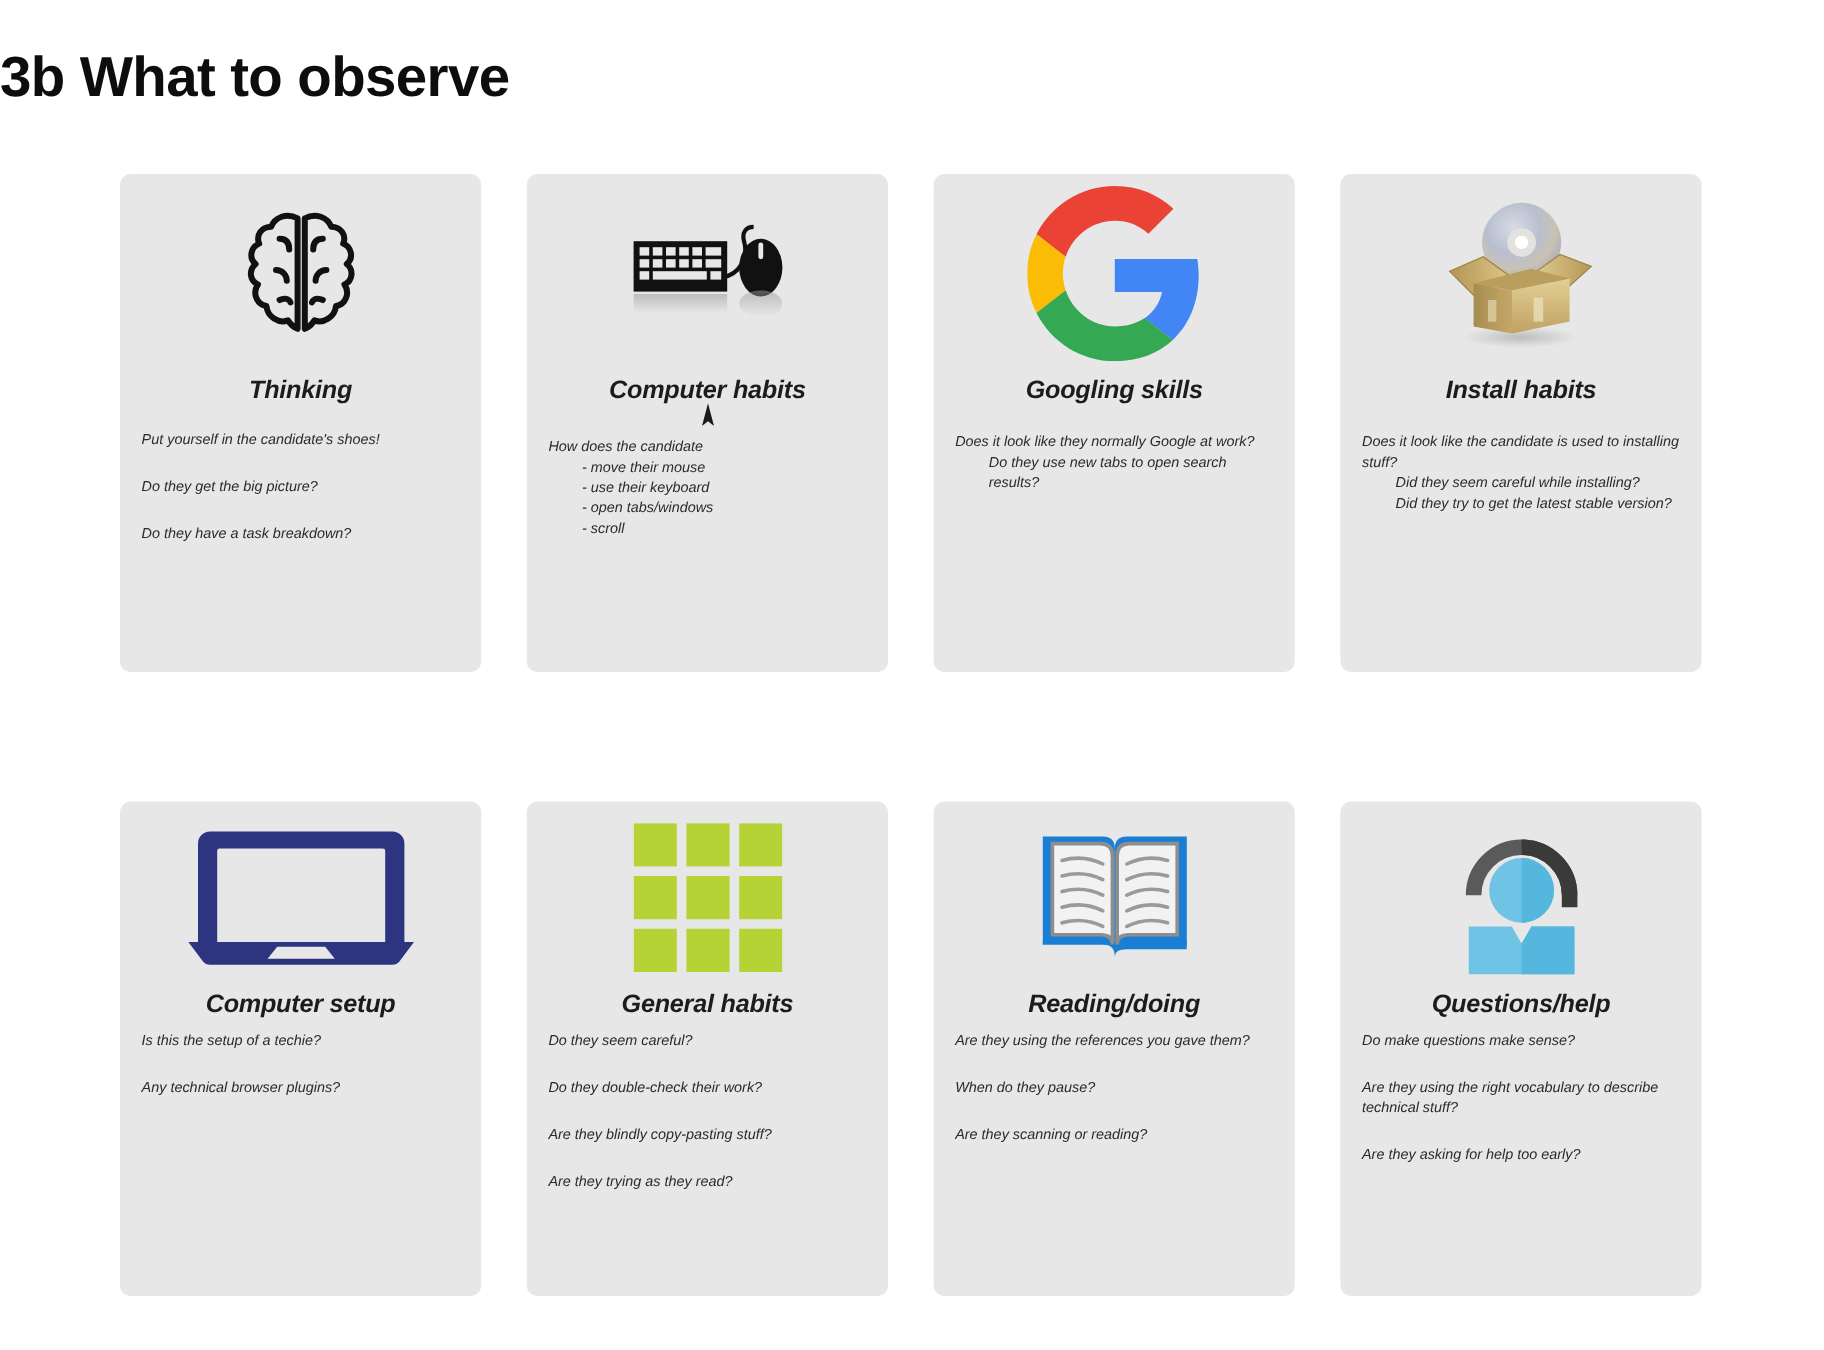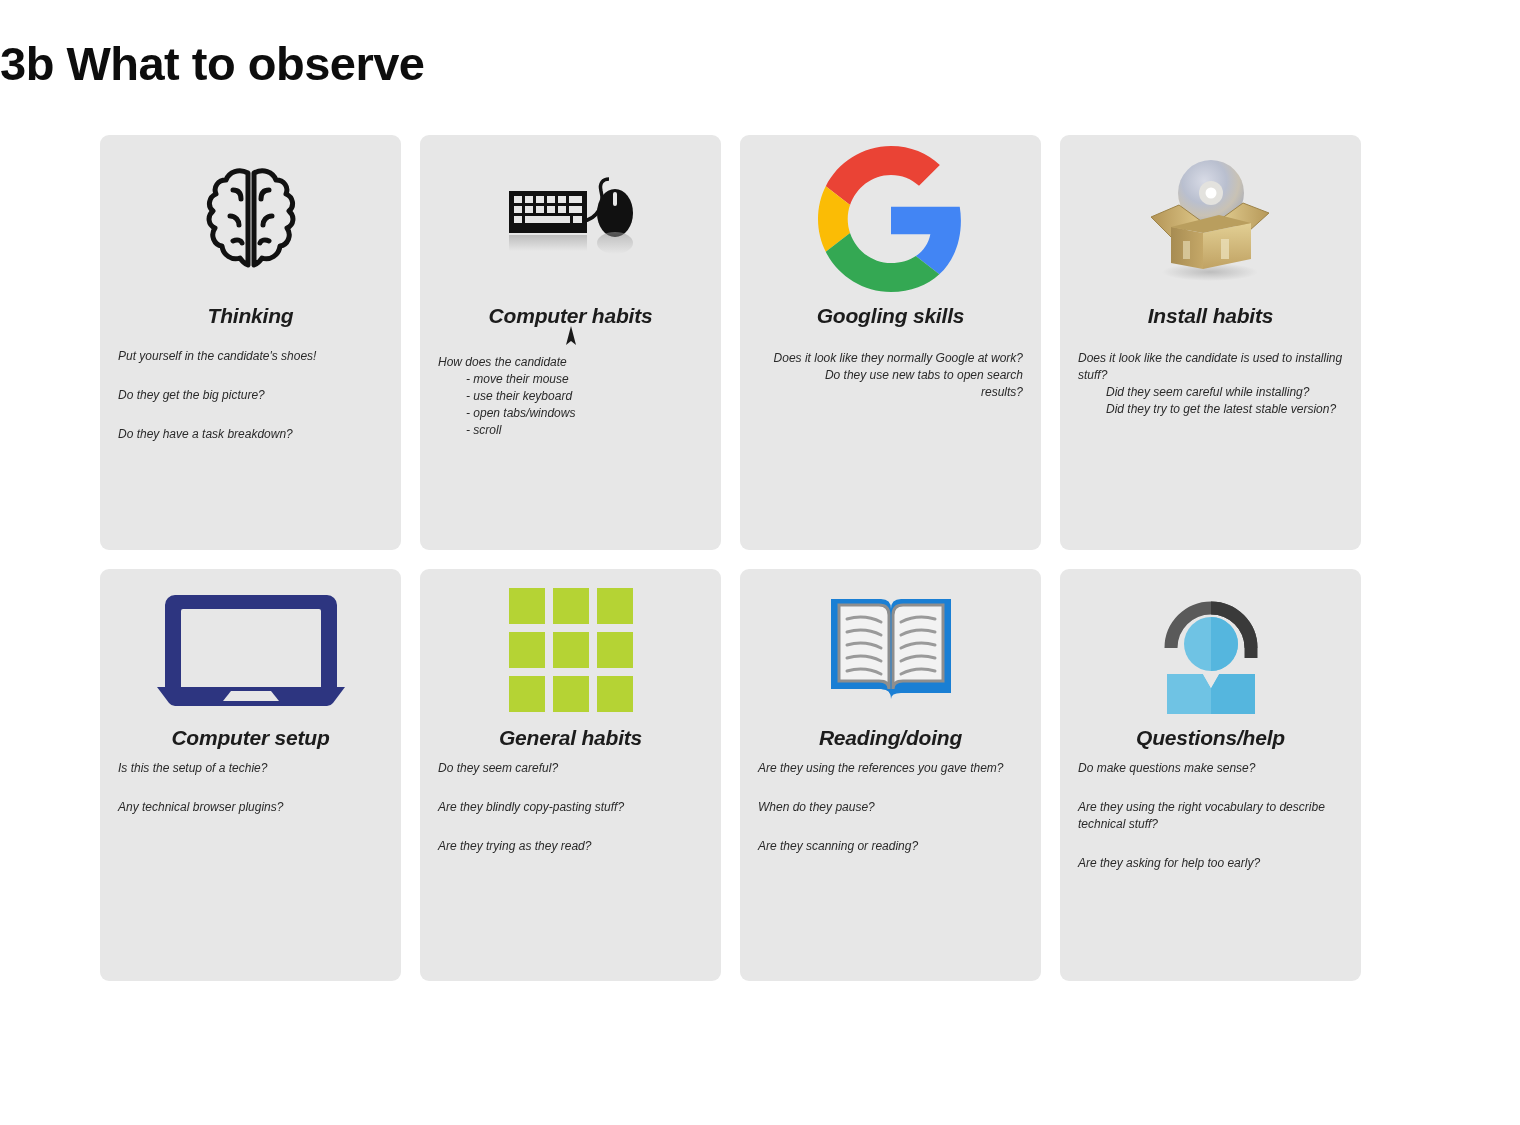--- a/index.html
+++ b/index.html
@@ -27,28 +27,27 @@
     font-weight: bold;
     letter-spacing: -0.5px;
     color: #0d0d0d;
     line-height: 1.1;
   }
 
   
   #card-grid {
     position: absolute;
     left: 100px;
-    top: 135px;
+    top: 145px;
     width: 1320px;
     display: grid;
     grid-template-columns: repeat(4, 301px);
     grid-template-rows: 415px 412px;
     column-gap: 38px;
     row-gap: 108px;
-    gap: 19px;
   }
 
   .card {
     background: #e7e7e7;
     border-radius: 9px;
     position: relative;
     overflow: hidden;
   }
 
   .card-icon {
@@ -196,21 +195,21 @@
       <span class="icon-wrap">
         <svg width="146" height="146" viewBox="0 0 48 48">
           <path fill="#EA4335" d="M24 9.5c3.54 0 6.71 1.22 9.21 3.6l6.85-6.85C35.9 2.38 30.47 0 24 0 14.62 0 6.51 5.38 2.56 13.22l7.98 6.19C12.43 13.72 17.74 9.5 24 9.5z"></path>
           <path fill="#4285F4" d="M46.98 24.55c0-1.57-.15-3.09-.38-4.55H24v9.02h12.94c-.58 2.96-2.26 5.48-4.78 7.18l7.73 6c4.51-4.18 7.09-10.36 7.09-17.65z"></path>
           <path fill="#FBBC05" d="M10.53 28.59c-.48-1.45-.76-2.99-.76-4.59s.27-3.14.76-4.59l-7.98-6.19C.92 16.46 0 20.12 0 24c0 3.88.92 7.54 2.56 10.78l7.97-6.19z"></path>
           <path fill="#34A853" d="M24 48c6.48 0 11.93-2.13 15.89-5.81l-7.73-6c-2.15 1.45-4.92 2.3-8.16 2.3-6.26 0-11.57-4.22-13.47-9.91l-7.98 6.19C6.51 42.62 14.62 48 24 48z"></path>
         </svg>
       </span>
     </div>
     <div class="card-title">Googling skills</div>
-    <div class="card-body tight" style="margin-top:22px;text-align:right;">
+    <div class="card-body tight" style="margin-top:22px;">
       <p>Does it look like they normally Google at work?</p>
       <p>Do they use new tabs to open search results?</p>
     </div>
   </div>
 
   <div class="card row1 install">
     <div class="card-icon">
       <span class="icon-wrap">
         <svg width="135" height="128" viewBox="0 0 135 128">
           <defs>
@@ -303,20 +302,21 @@
             <rect x="0" y="88" width="36" height="36"></rect>
             <rect x="44" y="88" width="36" height="36"></rect>
             <rect x="88" y="88" width="36" height="36"></rect>
           </g>
         </svg>
       </span>
     </div>
     <div class="card-title">General habits</div>
     <div class="card-body">
       <p>Do they seem careful?</p>
+      <p>Do they double-check their work?</p>
       <p>Are they blindly copy-pasting stuff?</p>
       <p>Are they trying as they read?</p>
     </div>
   </div>
 
   <div class="card row2 reading">
     <div class="card-icon">
       <span class="icon-wrap">
         <svg width="128" height="118" viewBox="0 0 128 118">
 

